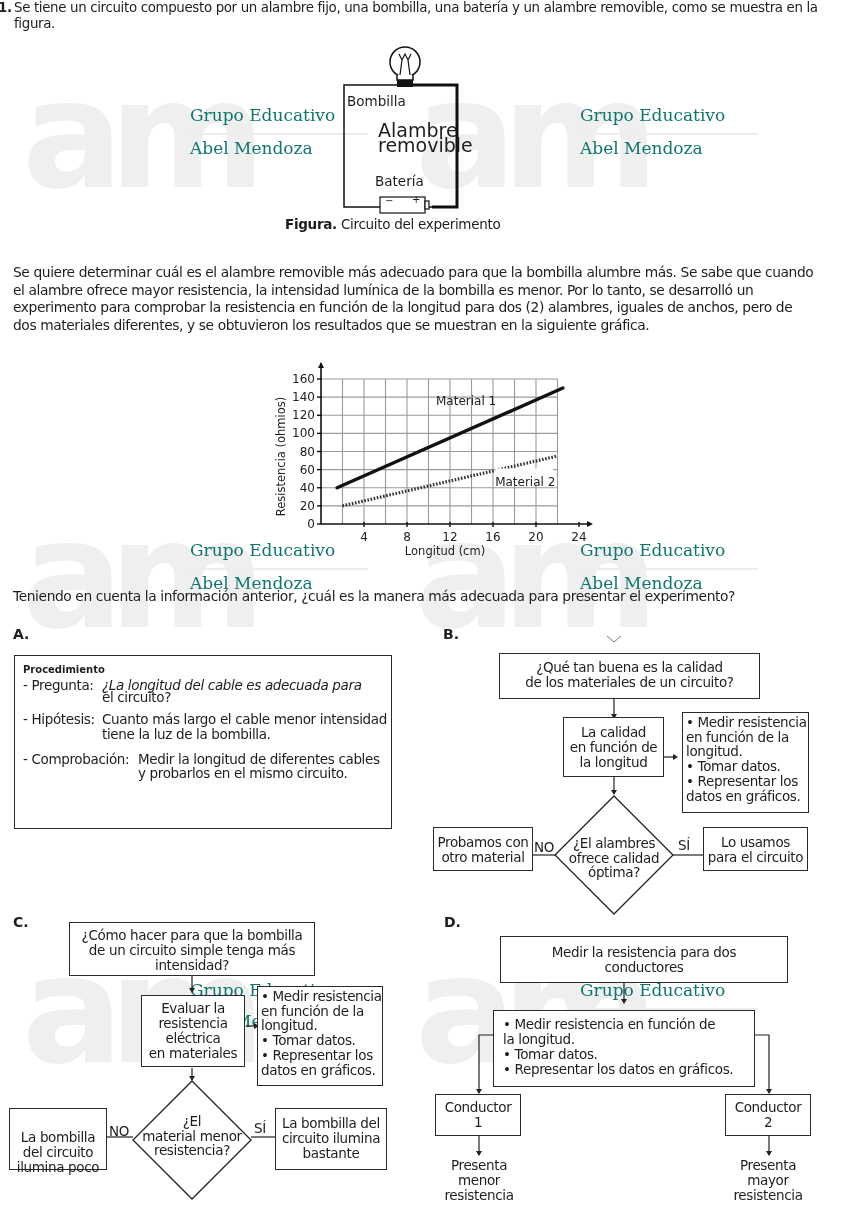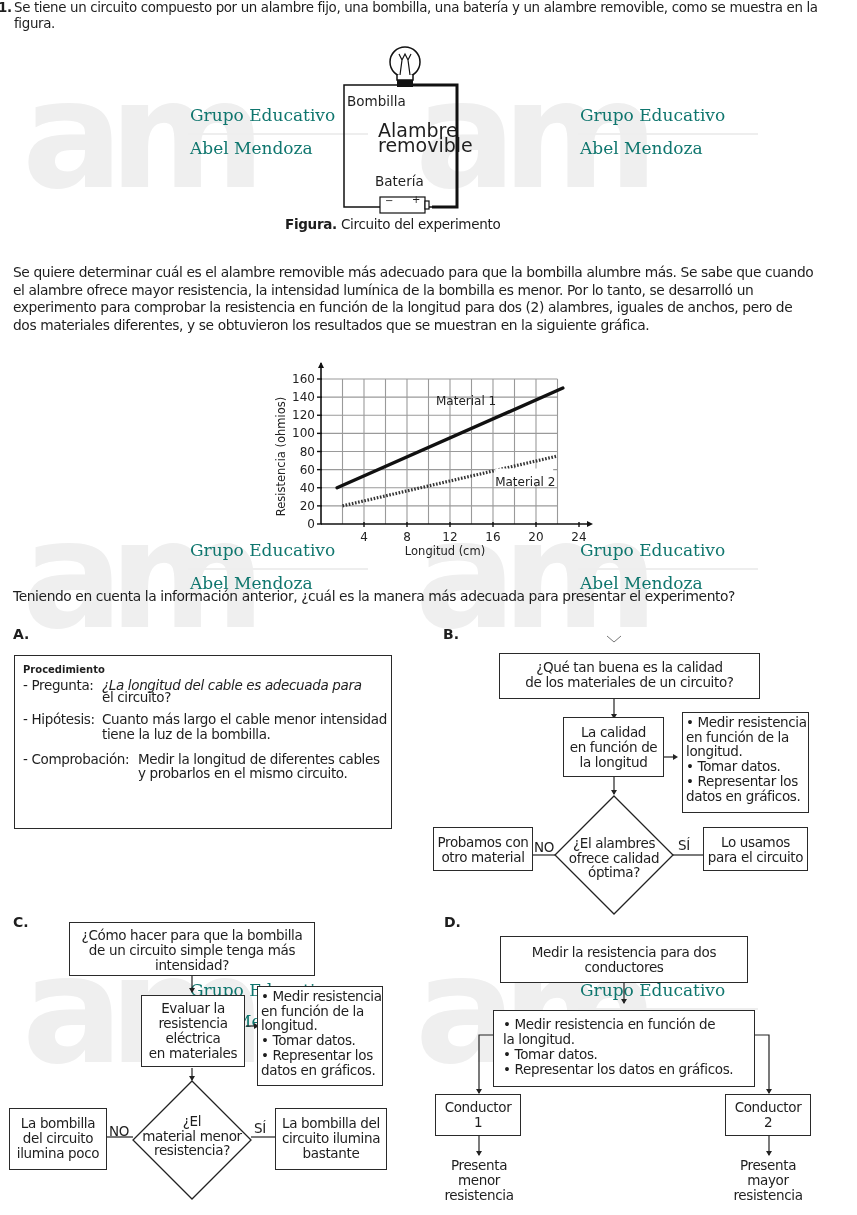--- a/index.html
+++ b/index.html
@@ -249,21 +249,21 @@
   <div>• Representar los</div>
   <div>datos en gráficos.</div>
 </div>
 <div class="layer center fs" style="left:137px;top:1114px;width:110px;line-height:14.5px;">
   <div>¿El</div>
   <div>material menor</div>
   <div>resistencia?</div>
 </div>
 <div class="layer fs" style="left:109px;top:1124px;">NO</div>
 <div class="layer fs" style="left:254px;top:1121px;">SÍ</div>
-<div class="box center fs" style="left:9px;top:1108px;width:98px;height:62px;padding-top:7px;">
+<div class="box center fs" style="left:9px;top:1108px;width:98px;height:62px;padding-top:21px;">
   <div>La bombilla</div>
   <div>del circuito</div>
   <div>ilumina poco</div>
 </div>
 <div class="box center fs" style="left:275px;top:1108px;width:112px;height:62px;padding-top:7px;">
   <div>La bombilla del</div>
   <div>circuito ilumina</div>
   <div>bastante</div>
 </div>
 
@@ -273,21 +273,21 @@
   <path d="M191 19 L194 24 L197 19 Z" fill="#222"></path>
   <path d="M63 55 L49 55 L49 113" fill="none" stroke="#222" stroke-width="1.2"></path>
   <path d="M46 109 L49 114 L52 109 Z" fill="#222"></path>
   <path d="M324 55 L339 55 L339 113" fill="none" stroke="#222" stroke-width="1.2"></path>
   <path d="M336 109 L339 114 L342 109 Z" fill="#222"></path>
   <line x1="49" y1="155" x2="49" y2="175" stroke="#222" stroke-width="1.2"></line>
   <path d="M46 171 L49 176 L52 171 Z" fill="#222"></path>
   <line x1="339" y1="155" x2="339" y2="175" stroke="#222" stroke-width="1.2"></line>
   <path d="M336 171 L339 176 L342 171 Z" fill="#222"></path>
 </svg>
-<div class="box center fs" style="left:500px;top:936px;width:248px;height:47px;padding-top:8px;">
+<div class="box center fs" style="left:500px;top:936px;width:288px;height:47px;padding-top:8px;">
   <div>Medir la resistencia para dos</div>
   <div>conductores</div>
 </div>
 <div class="box fs" style="left:493px;top:1010px;width:262px;height:77px;padding:6px 0 0 9px;line-height:15px;">
   <div>• Medir resistencia en función de</div>
   <div>la longitud.</div>
   <div>• Tomar datos.</div>
   <div>• Representar los datos en gráficos.</div>
 </div>
 <div class="box center fs" style="left:435px;top:1094px;width:86px;height:42px;padding-top:5px;">

